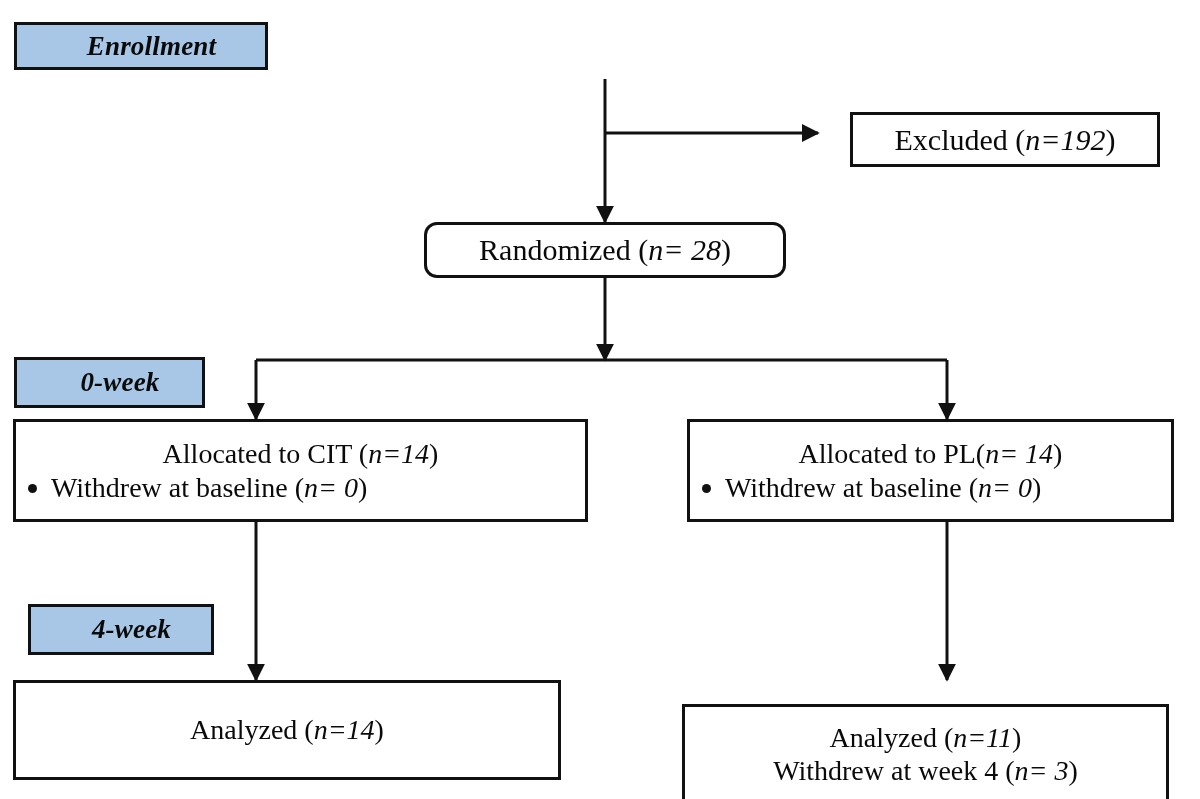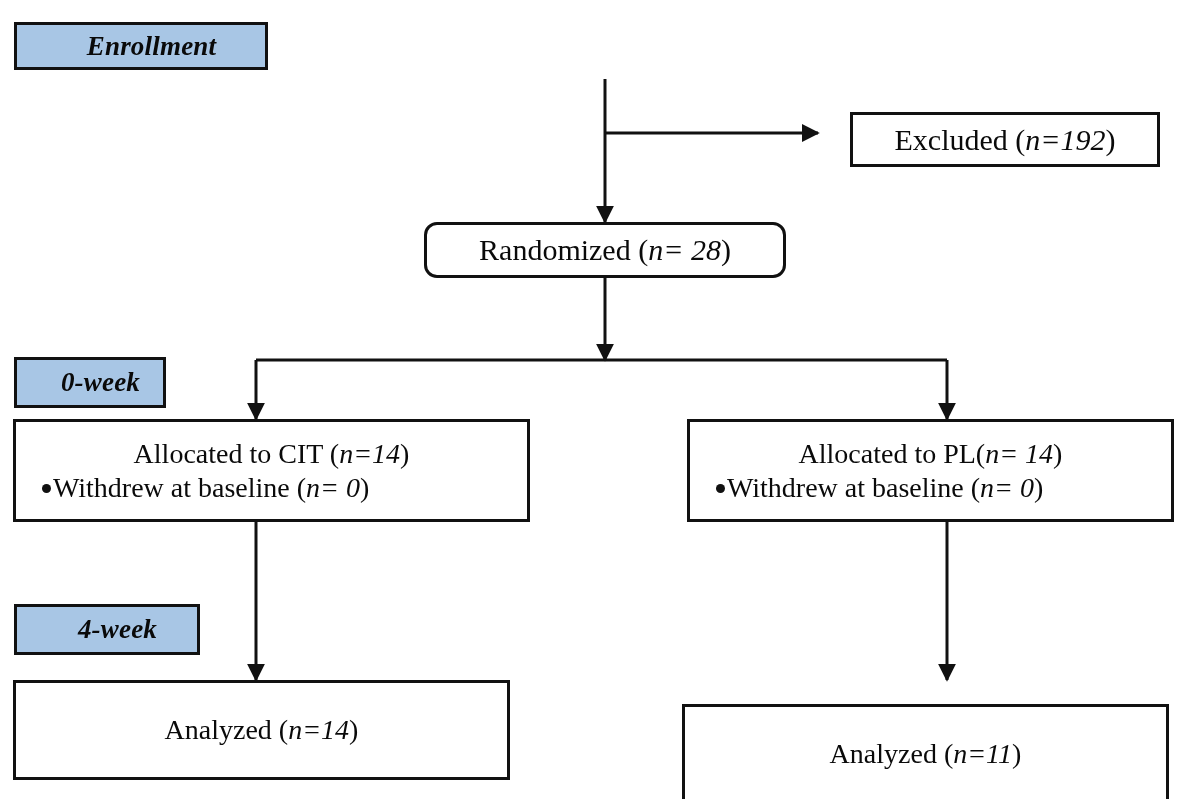--- a/index.html
+++ b/index.html
@@ -48,47 +48,47 @@
     letter-spacing: 0.2px;
     padding-left: 21px;
   }
   .line {
     display: block;
     white-space: nowrap;
   }
   .line.bulleted {
     display: flex;
     align-items: baseline;
-    gap: 2px;
+    gap: 14px;
     align-self: flex-start;
-    padding-left: 26px;
+    padding-left: 12px;
   }
   .bullet-dot {
     display: inline-block;
     width: 9px;
     height: 9px;
     border-radius: 50%;
     background: #111111;
     flex: 0 0 auto;
     position: relative;
     top: -4px;
   }
   .ital { font-style: italic; }
 
   
   #stage-enrollment { left: 14px;  top: 22px;  width: 254px; height: 48px; font-size: 27px; }
-  #stage-week0      { left: 14px;  top: 357px; width: 152px; height: 51px; font-size: 27px; }
-  #stage-week4      { left: 14px;  top: 604px; width: 186px; height: 51px; font-size: 27px; }
+  #stage-week0      { left: 14px;  top: 357px; width: 191px; height: 51px; font-size: 27px; }
+  #stage-week4      { left: 28px;  top: 604px; width: 186px; height: 51px; font-size: 27px; }
 
   #node-assessed   { left: 361px; top: 24px;  width: 496px; height: 55px;  font-size: 30px; }
   #node-excluded   { left: 850px; top: 112px; width: 310px; height: 55px;  font-size: 30px; }
   #node-randomized { left: 424px; top: 222px; width: 362px; height: 56px;  font-size: 30px; border-radius: 13px; }
-  #node-alloc-cit  { left: 13px;  top: 419px; width: 517px; height: 103px; font-size: 28px; }
+  #node-alloc-cit  { left: 13px;  top: 419px; width: 575px; height: 103px; font-size: 28px; }
   #node-alloc-pl   { left: 687px; top: 419px; width: 487px; height: 103px; font-size: 28px; text-align: center; }
-  #node-analyzed-cit { left: 13px;  top: 680px; width: 497px; height: 100px; font-size: 28px; }
+  #node-analyzed-cit { left: 13px;  top: 680px; width: 548px; height: 100px; font-size: 28px; }
   #node-analyzed-pl  { left: 682px; top: 680px; width: 487px; height: 100px; font-size: 28px; margin-top: 24px; }
 </style>
 </head>
 <body>
 
 <div id="canvas">
 
   <svg id="connectors" viewBox="0 0 1200 799" width="1200" height="799" aria-hidden="true">
     <defs>
       <marker id="arrow" viewBox="0 0 10 10" refX="9" refY="5" markerWidth="6" markerHeight="6" orient="auto-start-reverse">
@@ -149,15 +149,16 @@
         <span><span>Withdrew at baseline (</span><span class="ital">n= 0</span><span>)</span></span>
       </span>
   </div>
 
   <div class="node" id="node-analyzed-cit">
     <span class="line"><span>Analyzed (</span><span class="ital">n=14</span><span>)</span></span>
   </div>
 
   <div class="node" id="node-analyzed-pl">
     <span class="line"><span>Analyzed (</span><span class="ital">n=11</span><span>)</span></span>
+    <span class="line"><span>Withdrew at week 4 (</span><span class="ital">n= 3</span><span>)</span></span>
   </div>
 
 </div>
 
 </body></html>

